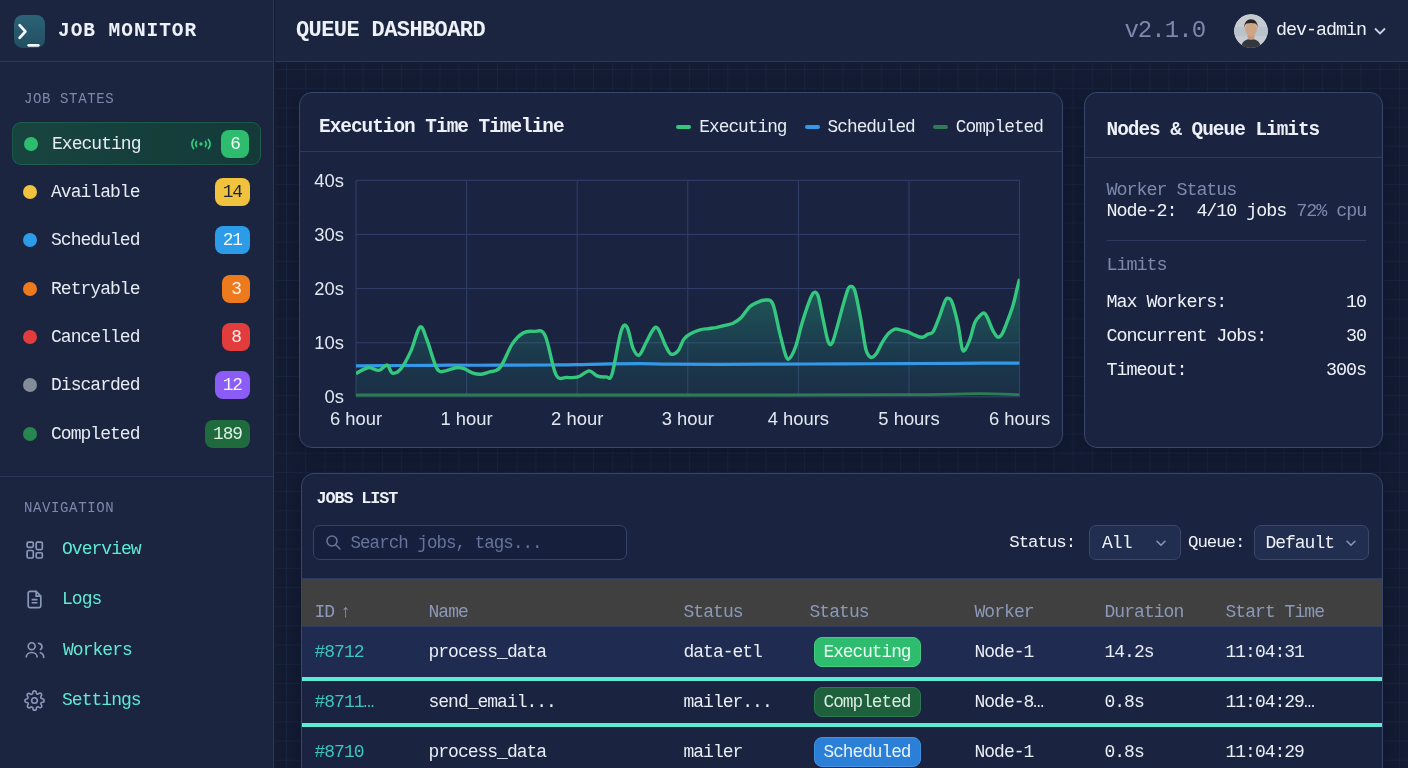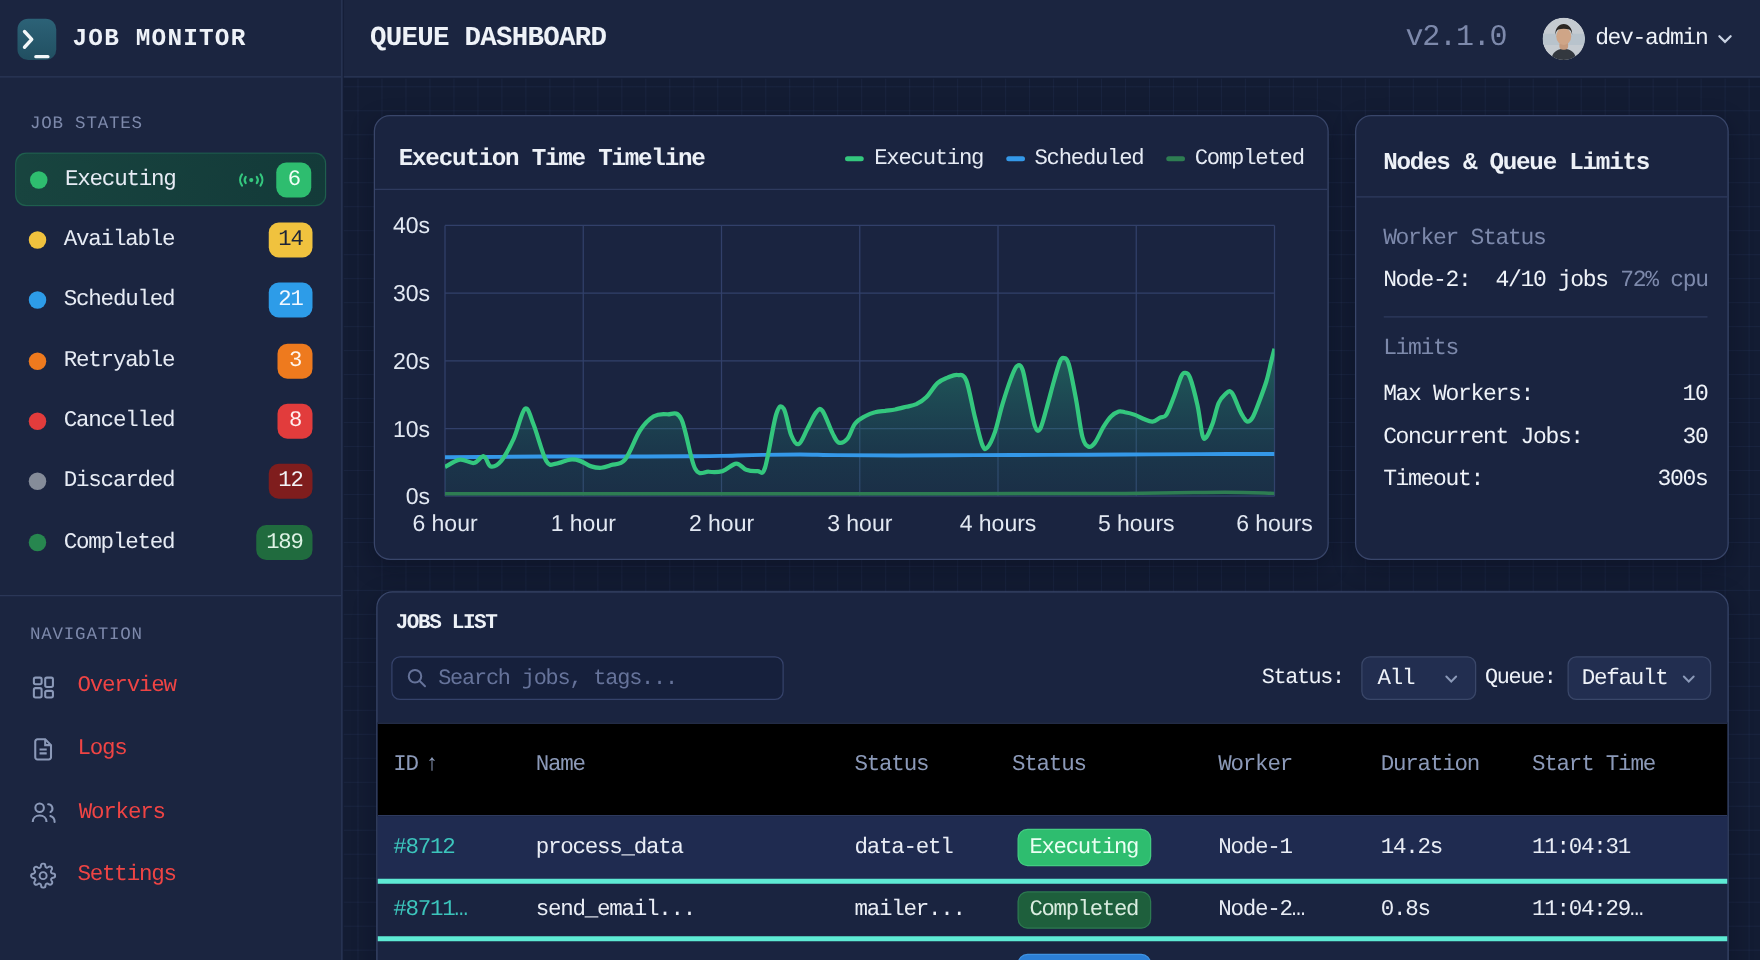--- a/index.html
+++ b/index.html
@@ -15,21 +15,21 @@
 .sitem.active{background:linear-gradient(90deg,#18443f,#133a39);border:1px solid rgba(62,207,142,.20)}
 .dot{width:14px;height:14px;border-radius:50%;flex:none}
 .sitem .nm{margin-left:14px;font-size:18px;letter-spacing:-0.97px;color:#e6ebf4}
 .sitem .sp{flex:1}
 .badge{min-width:28px;padding:2px 8px;height:28px;border-radius:8px;display:flex;align-items:center;justify-content:center;font-size:17.8px;letter-spacing:-1px}
 #divider{border-top:1px solid #2b3757;margin-top:20.5px}
 #lbl-nav{margin-top:23px}
 #nav{margin-top:8px}
 .nitem{height:50.4px;display:flex;align-items:center;padding-left:24px}
 .nitem svg{flex:none}
-.nitem .nm{margin-left:17px;font-size:18px;letter-spacing:-0.97px;color:#ef4444}
+.nitem .nm{margin-left:17px;font-size:18px;letter-spacing:-0.97px;color:#5eead4}
 
 #header{position:absolute;left:275px;top:0;width:1133px;height:62px;background:#1b2540;border-bottom:1px solid #2b3757;display:flex;align-items:center}
 #header h1{font-size:22px;font-weight:bold;letter-spacing:-0.6px;color:#eef2f8;margin-left:21px}
 #hright{margin-left:auto;display:flex;align-items:center;margin-right:20px}
 #ver{color:#7d89ab;font-size:24px;letter-spacing:-0.95px;margin-right:29px}
 #avatar{width:34px;height:34px;border-radius:50%;overflow:hidden;flex:none}
 #uname{margin-left:8px;font-size:18.4px;letter-spacing:-1.05px;color:#eef2f8}
 #hchev{margin-left:6px}
 
 #content{position:absolute;left:275px;top:63px;width:1133px;height:705px;background:#131c33;background-image:linear-gradient(rgba(90,120,195,.08) 1px,transparent 1px),linear-gradient(90deg,rgba(90,120,195,.08) 1px,transparent 1px);background-size:19.2px 19.2px;background-position:11px 6px}
@@ -37,36 +37,36 @@
 #chartcard{left:24px;top:29px;width:764px;height:356px}
 .chead{height:59px;border-bottom:1px solid #2e3a5e;display:flex;align-items:center;padding:10px 19px 0 19px}
 .chead .ct{font-size:19.4px;font-weight:bold;letter-spacing:-1px;color:#edf1f7}
 #legend{margin-left:auto;display:flex;align-items:center}
 .litem{display:flex;align-items:center;margin-left:18px}
 .ldash{width:15px;height:4px;border-radius:2px;margin-right:8px}
 .litem span{font-size:17.8px;letter-spacing:-0.98px;color:#e6ebf4}
 #sidecard{left:808.5px;top:29px;width:299.5px;height:356px}
 #sidecard .chead{height:65px;padding-left:22px}
 .sc-body{padding:22px 16px 0 22px}
-.sc-h{color:#7d89ab;font-size:18.4px;letter-spacing:-1.05px;margin-bottom:14px}
+.sc-h{color:#7d89ab;font-size:18.4px;letter-spacing:-1.05px;margin-bottom:1px}
 .sc-row{display:flex;font-size:18.4px;letter-spacing:-1.05px;margin-bottom:14.5px;color:#eef2f8;line-height:19.5px;white-space:nowrap}
 .sc-row .gray{color:#7d89ab}
 .sc-row .sp{flex:1}
 .sc-div{border-top:1px solid #2e3a5e;margin:18px 0 14px 0}
 
 #jobscard{left:25.5px;top:410px;width:1082.5px;height:400px;overflow:hidden}
 #jl-title{font-size:16.8px;font-weight:bold;letter-spacing:-1.1px;color:#edf1f7;margin:15px 0 0 15px}
 #jl-controls{display:flex;align-items:center;margin:17px 13px 0 11px}
 #search{width:314px;height:35px;border:1px solid #35426a;border-radius:7px;background:#16203c;display:flex;align-items:center;padding:5px 11px}
 #search span{color:#66739a;font-size:17.5px;letter-spacing:-0.95px;margin-left:9px}
 .flabel{font-size:17.4px;letter-spacing:-1.05px;color:#eef2f8}
 .select{height:35px;border:1px solid #3a4769;border-radius:7px;background:#222e50;display:flex;align-items:center;justify-content:space-between;padding:0 12px;font-size:18px;letter-spacing:-1px;color:#eef2f8}
 .select svg{margin-left:10px}
 #table{margin-top:17.5px}
-#thead{height:75px;background:#000000;border-top:1px solid #2e3a5e;border-bottom:1px solid #2e3a5e;position:relative}
+#thead{height:49px;background:#404040;border-top:1px solid #2e3a5e;border-bottom:1px solid #2e3a5e;position:relative}
 .th{position:absolute;top:0;height:66.5px;display:flex;align-items:center;color:#8b99b8;font-size:18px;letter-spacing:-0.95px}
 .trow{height:54px;position:relative;border-bottom:4px solid #5eead4}.trow.r2{height:46.5px}.trow.hl{background:#1f2b50}
 .td{position:absolute;top:0;height:100%;display:flex;align-items:center;font-size:18px;letter-spacing:-1px;color:#e9edf5}
 .td.link{color:#3cc5bc}
 .tbadge{padding:0 9px;height:30px;border-radius:8px;display:flex;align-items:center;font-size:17.8px;letter-spacing:-1px;margin-left:4px}
 .b-exec{background:#2ebd6f;color:#eafff3;border:1px solid #43cd81}
 .b-comp{background:#1e5f3c;color:#d9ecdf;border:1px solid #2c7a50}
 .b-sched{background:#2c7fd6;color:#e8f2fd;border:1px solid #3f92e2}
 .c1{left:13px}.c2{left:127px}.c3{left:382px}.c4{left:508px}.c5{left:673px}.c6{left:803px}.c7{left:924px}
 </style></head>
@@ -119,21 +119,21 @@
     <div class="sitem">
         <div class="dot" style="background:#e23c3c"></div>
         <span class="nm">Cancelled</span>
         <span class="sp"></span>
         <div class="badge" style="background:#e23c3c;color:#ffefef">8</div>
       </div>
     <div class="sitem">
         <div class="dot" style="background:#858c99"></div>
         <span class="nm">Discarded</span>
         <span class="sp"></span>
-        <div class="badge" style="background:#7f1d1d;color:#f2f4f7">12</div>
+        <div class="badge" style="background:#8b5cf6;color:#f2f4f7">12</div>
       </div>
     <div class="sitem">
         <div class="dot" style="background:#27864f"></div>
         <span class="nm">Completed</span>
         <span class="sp"></span>
         <div class="badge" style="background:#206b3e;color:#ddf2e4">189</div>
       </div>
   </div>
   <div id="divider"></div>
   <div class="slabel" id="lbl-nav">NAVIGATION</div>
@@ -329,21 +329,21 @@
           <div class="td c6">14.2s</div>
           <div class="td c7">11:04:31</div>
       </div>
       <div class="trow r2">
         <div class="td link c1">#8711…</div>
           <div class="td c2">send_email...</div>
           <div class="td c3">mailer...</div>
         <div class="td c4">
             <div class="tbadge b-comp">Completed</div>
           </div>
-        <div class="td c5">Node-2…</div>
+        <div class="td c5">Node-8…</div>
           <div class="td c6">0.8s</div>
           <div class="td c7">11:04:29…</div>
       </div>
       <div class="trow">
         <div class="td link c1">#8710</div>
           <div class="td c2">process_data</div>
           <div class="td c3">mailer</div>
         <div class="td c4">
             <div class="tbadge b-sched">Scheduled</div>
           </div>

